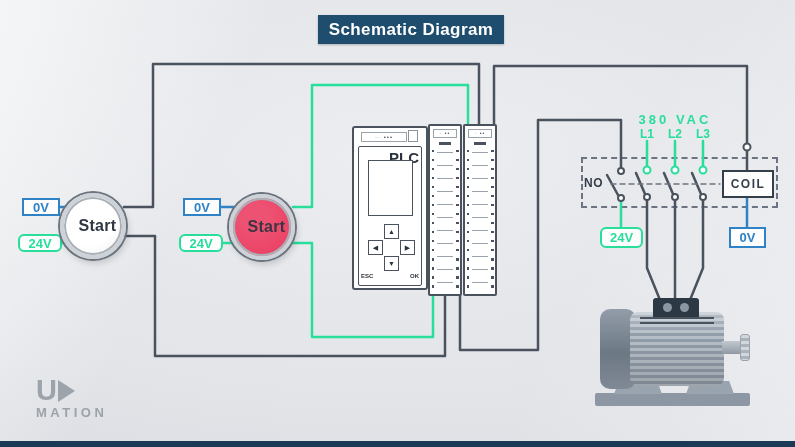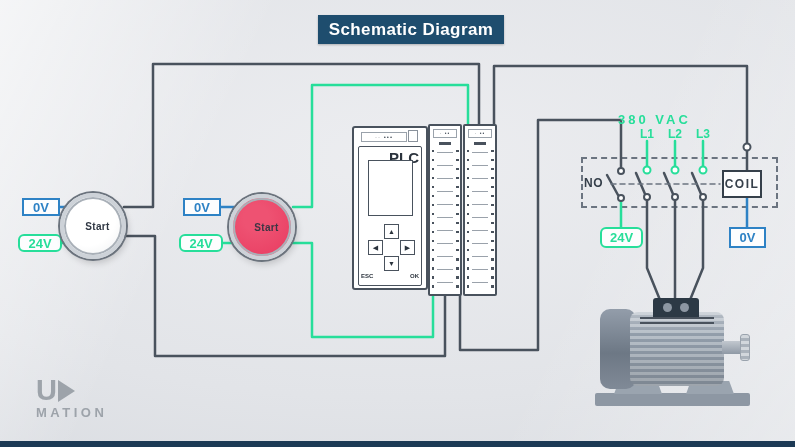--- a/index.html
+++ b/index.html
@@ -25,21 +25,21 @@
   .vbox{ position:absolute; background:#fdfdfe; border:2px solid; display:flex;
          align-items:center; justify-content:center; font-weight:bold; font-size:13px; }
   .vb-blue{ border-color:#2e82c5; color:#2e82c5; }
   .vb-green{ border-color:#27de9a; color:#27de9a;border-radius:6px; }
 
   
   .pbtn{ position:absolute; width:66px; height:66px; border-radius:50%;
          border:4px solid #cdd2d8;
          box-shadow:0 0 0 2px #6b737d, inset 0 0 0 2px #a9b0b8, 2px 4px 7px rgba(0,0,0,.18);
          display:flex; align-items:center; justify-content:center;
-         font-weight:bold; font-size:10px; letter-spacing:.3px; cursor:pointer;padding-left:9px; }
+         font-weight:bold; font-size:16px; letter-spacing:.3px; cursor:pointer;padding-left:9px; }
   .pbtn-start{ left:60px; top:193px; background:radial-gradient(circle at 40% 35%, #ffffff 55%, #eceef0); color:#2f3743; }
   .pbtn-stop{ left:229px; top:194px; background:radial-gradient(circle at 40% 35%, #ee5272 25%, #e83a5f); color:#3c3644; }
 
   
   .cpu{ position:absolute; left:352px; top:126px; width:76px; height:164px;
         background:#fff; border:2px solid #49525d; border-radius:3px; }
   .cpu .tstrip{ position:absolute; left:7px; top:4px; width:46px; height:10px;
         border:1px solid #9aa2ab; font-size:6px; color:#49525d; line-height:8px; text-align:center; letter-spacing:1px; }
   .cpu .notch{ position:absolute; right:8px; top:2px; width:10px; height:12px; border:1px solid #8a929c; }
   .cpu .panel{ position:absolute; left:4px; top:18px; width:64px; height:140px; border:1.5px solid #49525d; border-radius:2px; }
@@ -59,24 +59,24 @@
   .iomod .dash{ position:absolute; left:9px; top:16px; width:12px; height:3px; background:#49525d; }
   .iomod .dotsL,.iomod .dotsR{ position:absolute; top:24px; bottom:6px; width:2.5px;
           background:repeating-linear-gradient(to bottom,#49525d 0 2.5px, transparent 2.5px 9px); }
   .iomod .dotsL{ left:1.5px; } .iomod .dotsR{ right:1.5px; }
   .iomod .rows{ position:absolute; left:7px; right:7px; top:26px; bottom:10px;
           background:repeating-linear-gradient(to bottom,#9aa2ab 0 1px, transparent 1px 13px); }
 
   
   .ctcbox{ position:absolute; left:581px; top:157px; width:197px; height:51px; border:2px dashed #6b7480; }
   .nolabel{ position:absolute; left:584px; top:176px; font-size:12px; font-weight:bold; color:#353f4a; letter-spacing:.5px; }
-  .coilbox{ position:absolute; left:722px; top:170px; width:40px; height:28px; background:#fdfdfe;
+  .coilbox{ position:absolute; left:722px; top:170px; width:52px; height:28px; background:#fdfdfe;
             border:2.5px solid #353f4a; display:flex; align-items:center; justify-content:center;
             font-size:12px; font-weight:bold; letter-spacing:1.5px; color:#353f4a; }
-  .vac{ position:absolute; left:618px; top:112px; width:114px; 
+  .vac{ position:absolute; left:618px; top:112px; width:114px; text-align:center;
         color:#27de9a; font-weight:bold; font-size:13px; letter-spacing:3px; }
   .phase{ position:absolute; top:127px; width:20px; text-align:center; color:#27de9a; font-weight:bold; font-size:12px; }
   .ph-1{ left:637px; } .ph-2{ left:665px; } .ph-3{ left:693px; }
 
   
   .m-base{ position:absolute; left:595px; top:393px; width:155px; height:13px; background:#8d97a3; border-radius:2px; }
   .m-foot{ position:absolute; top:381px; width:48px; height:13px; background:#9aa4af;
            clip-path:polygon(10% 0,90% 0,100% 100%,0 100%); }
   .m-f1{ left:614px; } .m-f2{ left:686px; }
   .m-endcap{ position:absolute; left:600px; top:309px; width:36px; height:80px; border-radius:10px;

